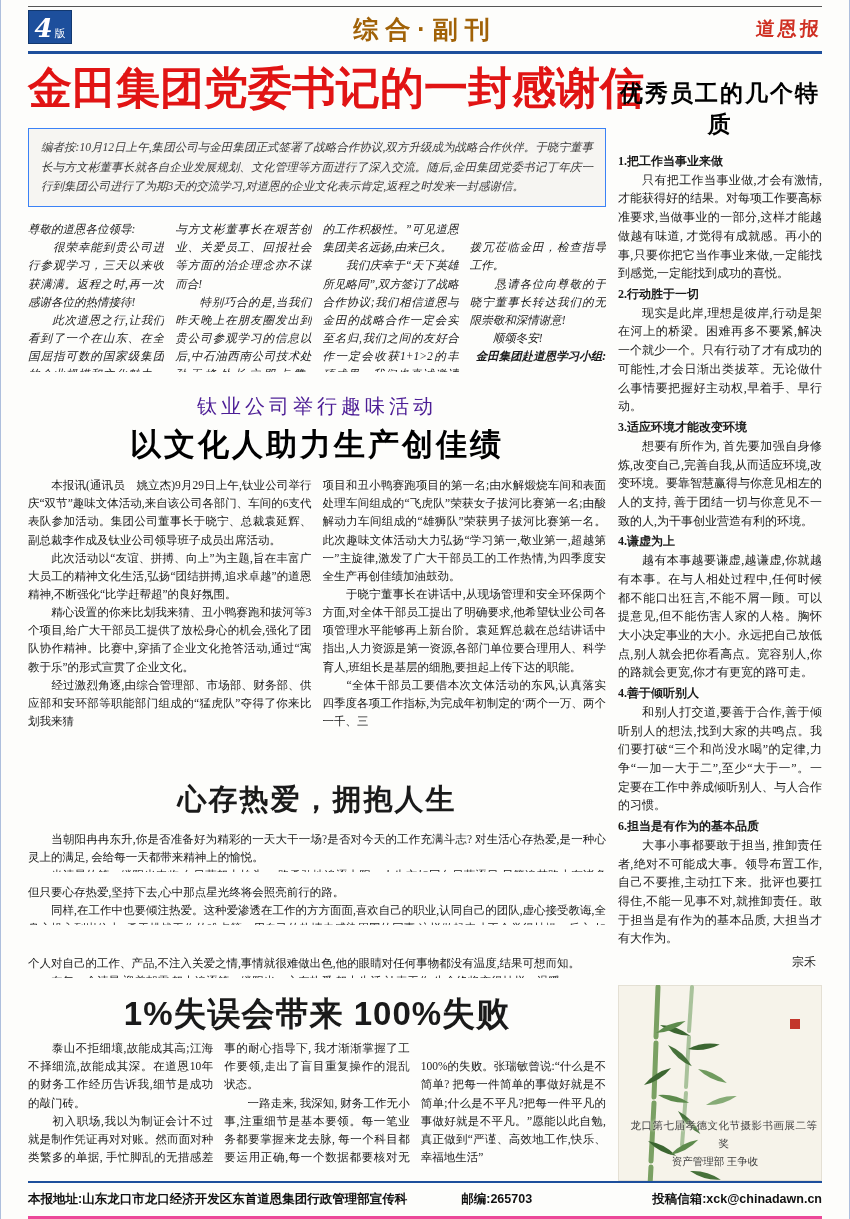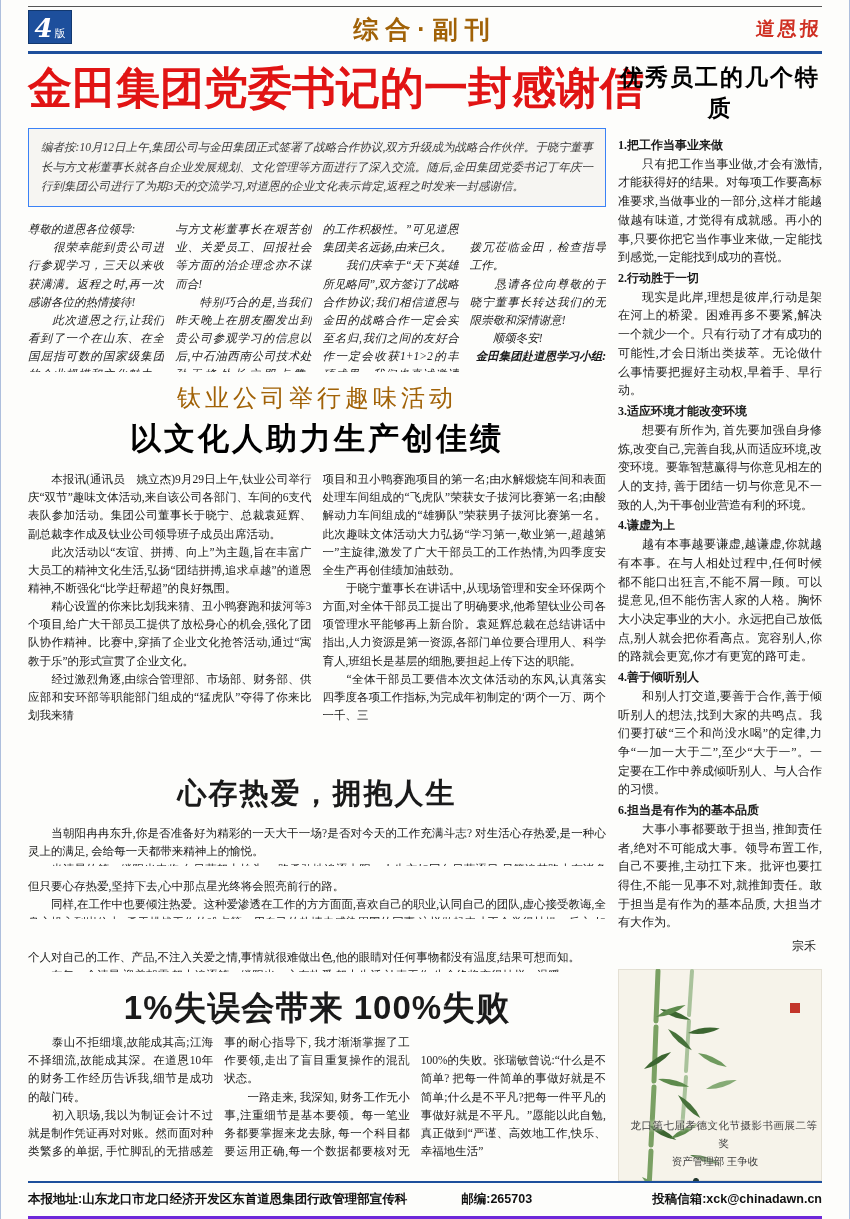--- a/index.html
+++ b/index.html
@@ -34,21 +34,21 @@
     letter-spacing:0px;white-space:nowrap;}
   .editor-note{margin-top:16px;border:1px solid #3b82f6;background:#f6f5f2;
     padding:9px 12px;font-size:11.5px;line-height:1.7;color:#3a3a3a;
     font-style:italic;text-align:justify;}
   .cols{display:flex;gap:11px;text-align:justify;}
   .cols .col{flex:1 1 0;font-size:11.5px;line-height:1.58;white-space:pre-line;overflow:hidden;}
   .letter-body{margin-top:13px;height:152px;font-style:italic;}
   .letter-body .col{font-size:11.5px;}
   .sig{font-style:italic;font-size:11.5px;line-height:1.58;text-align:right;font-weight:bold;}
   
-  .a2-kicker{margin-top:10px;text-align:center;font-size:24px;letter-spacing:4px;color:#a16207;}
+  .a2-kicker{margin-top:21px;text-align:center;font-size:20px;letter-spacing:4px;color:#4c1d95;}
   .a2-title{margin-top:4px;text-align:center;font-size:31px;font-weight:bold;letter-spacing:3px;
     font-family:"Liberation Sans","DejaVu Sans",sans-serif;color:#000;}
   .a2-body{margin-top:10px;height:288px;}
   .photo{position:relative;width:100%;height:212px;margin-top:6px;
     background:
       radial-gradient(circle at 46% 58%, rgba(255,236,200,.95) 0 6%, rgba(233,178,112,.65) 14%, rgba(0,0,0,0) 34%),
       linear-gradient(180deg,#b3a89b 0%,#c2b1a0 26%,#cfa684 44%,#b97f5e 55%,#8e5a48 66%,#6e463c 78%,#553730 90%,#4a302c 100%);
     overflow:hidden;}
   .photo .sun{position:absolute;left:42%;top:52%;width:16px;height:16px;border-radius:50%;
     background:#fff3da;box-shadow:0 0 14px 6px rgba(255,240,210,.9);}
@@ -57,35 +57,35 @@
   .photo-credit{position:absolute;right:6px;bottom:26px;color:#f2efe8;font-size:10.5px;
     letter-spacing:1px;text-shadow:0 0 2px rgba(0,0,0,.7);}
   
   .a3-title{margin-top:16px;text-align:center;font-size:29px;font-weight:bold;letter-spacing:2px;
     font-family:"Liberation Sans","DejaVu Sans",sans-serif;}
   .a3-body{margin-top:10px;height:148px;flex-direction:column;}
   .a4-title{margin-top:14px;text-align:center;font-size:33px;font-weight:bold;letter-spacing:1px;
     font-family:"Liberation Sans","DejaVu Sans",sans-serif;}
   .a4-body{margin-top:2px;height:124px;}
   
-  .sb-title{margin-top:8px;font-size:23px;font-weight:bold;letter-spacing:2px;text-align:center;
+  .sb-title{margin-top:24px;font-size:23px;font-weight:bold;letter-spacing:2px;text-align:center;
     font-family:"Liberation Sans","DejaVu Sans",sans-serif;color:#000;}
   .sb-sections{margin-top:10px;font-size:12px;line-height:1.56;text-align:justify;}
   .sb-sections .h{font-weight:bold;margin-top:2px;}
   .sb-sections .b{text-indent:2em;}
   .sb-byline{text-align:right;font-size:12px;margin-top:6px;padding-right:6px;}
   .painting{position:relative;margin-top:14px;width:204px;height:402px;background:#f6f3ea;
     box-shadow:0 0 0 1px #e4e0d4 inset;overflow:hidden;}
   .painting svg{position:absolute;inset:0;}
   .paint-cap{position:absolute;left:8px;right:0;bottom:10px;font-size:10.5px;color:#3f3f3f;
     line-height:1.7;text-shadow:0 0 3px #f6f3ea,0 0 3px #f6f3ea;}
   .paint-cap .l1{text-align:center;letter-spacing:.5px;}
   .paint-cap .l2{text-align:center;padding-right:18px;}
   
-  .footer{flex:0 0 auto;margin-top:auto;border-top:2px solid #1d4f9c;border-bottom:3px solid #6d28d9;
+  .footer{flex:0 0 auto;margin-top:auto;border-top:2px solid #1d4f9c;border-bottom:3px solid #ec4899;
     height:33px;display:flex;align-items:center;font-size:12.5px;font-weight:bold;
     font-family:"Liberation Sans","DejaVu Sans",sans-serif;color:#111;}
   .footer .addr{flex:0 0 auto;}
   .footer .postal{margin-left:auto;margin-right:120px;}
   .footer .email{flex:0 0 auto;}
 </style>
 </head>
 <body>
 
 <div class="page">

